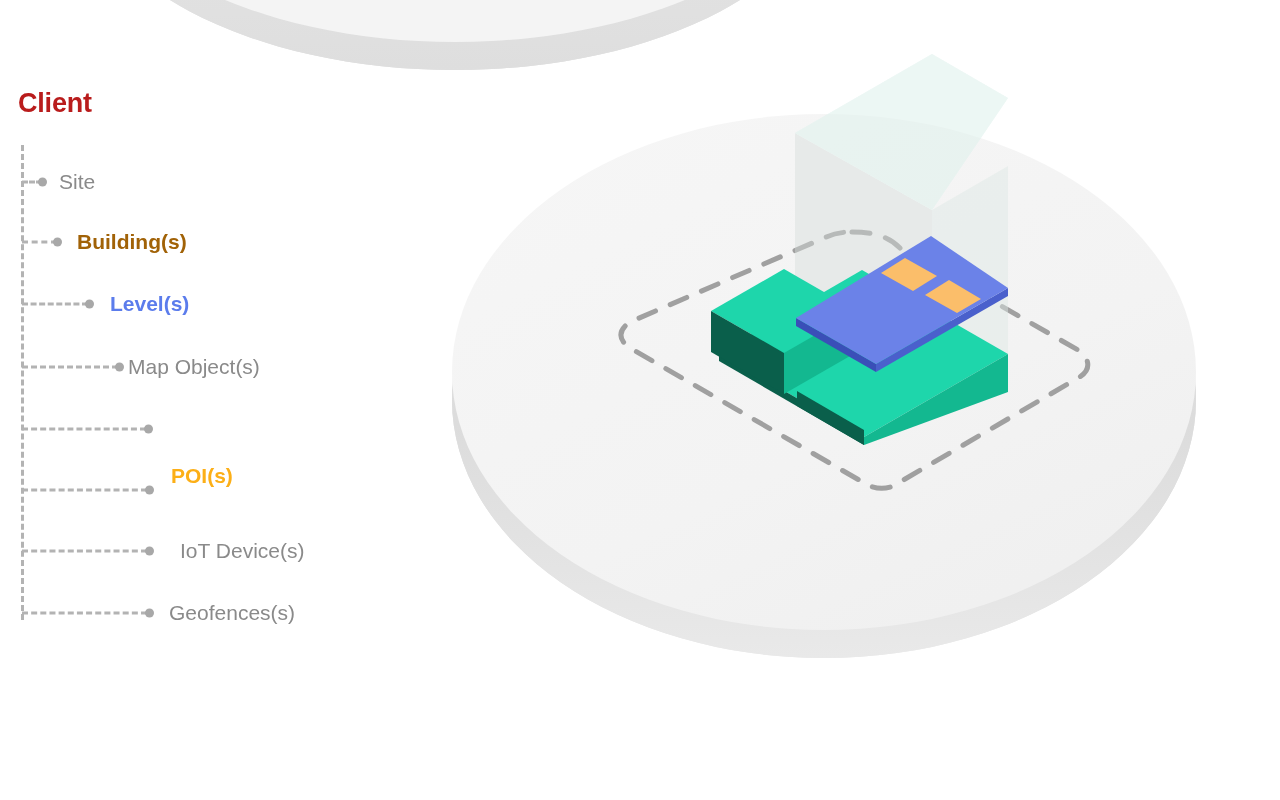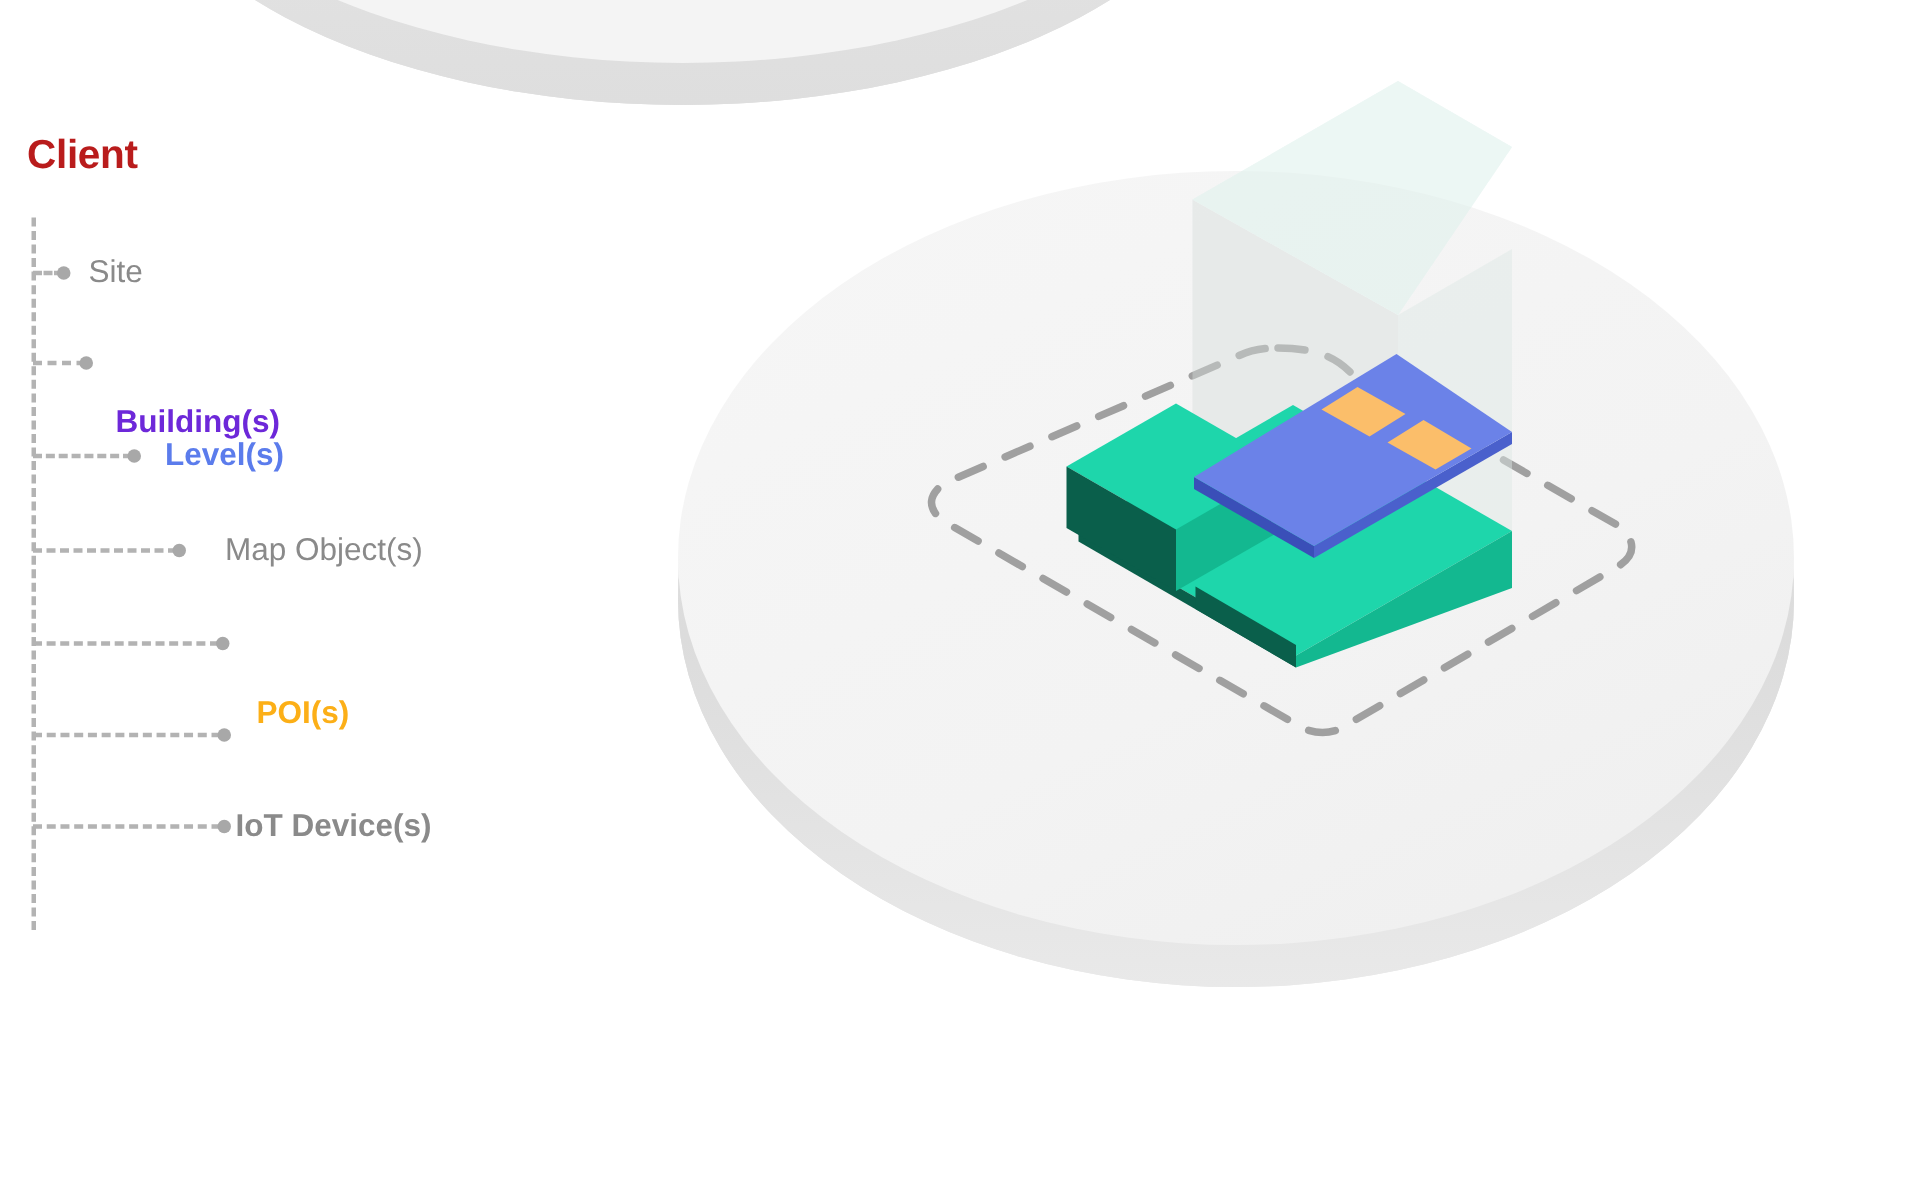--- a/index.html
+++ b/index.html
@@ -95,21 +95,21 @@
 
   .tree-label {
     position: absolute;
     font-size: 21px;
     line-height: 28px;
     white-space: nowrap;
     color: #8a8a8a;
     top: 50%;
     transform: translateY(-50%);
   }
-  .tree-label.accent-teal   { color: #6d28d9; font-weight: bold; margin-top: 40px; }
+  .tree-label.accent-teal   { color: #a16207; font-weight: bold; }
   .tree-label.accent-blue   { color: #5b7cec; font-weight: bold; }
   .tree-label.accent-orange { color: #fcaf17; font-weight: bold; margin-top: 47px; }
 </style>
 </head>
 <body>
 
 <svg id="illustration" viewBox="0 0 1280 800" width="1280" height="800" xmlns="http://www.w3.org/2000/svg">
 
   <defs>
     <linearGradient id="gradDiscRim" x1="0" y1="0" x2="0" y2="1">
@@ -232,35 +232,40 @@
 
     <div class="tree-row" style="top:290px; width:460px;padding-left:43px;">
       <span class="tree-branch" style="width:66px;"></span>
       <span class="tree-dot" style="left:85px;"></span>
       <span class="tree-label accent-blue" style="left:110px;">Level(s)</span>
     </div>
 
     <div class="tree-row" style="top:353px; width:460px;">
       <span class="tree-branch" style="width:96px;"></span>
       <span class="tree-dot" style="left:115px;"></span>
-      <span class="tree-label" style="left:150px;">Map Object(s)</span>
+      <span class="tree-label" style="left:128px;">Map Object(s)</span>
     </div>
 
     <div class="tree-row" style="top:415px; width:460px;">
       <span class="tree-branch" style="width:124px;"></span>
       <span class="tree-dot" style="left:144px;"></span>
       <span class="tree-label accent-orange" style="left:171px;">POI(s)</span>
     </div>
 
     <div class="tree-row" style="top:476px; width:460px;">
       <span class="tree-branch" style="width:125px;"></span>
       <span class="tree-dot" style="left:145px;"></span>
     </div>
 
     <div class="tree-row" style="top:537px; width:460px;">
       <span class="tree-branch" style="width:125px;"></span>
       <span class="tree-dot" style="left:145px;"></span>
-      <span class="tree-label" style="left:157px;font-weight:bold;">IoT Device(s)</span>
-    </div>
-
+      <span class="tree-label" style="left:180px;">IoT Device(s)</span>
+    </div>
+
+    <div class="tree-row" style="top:599px; width:460px;">
+      <span class="tree-branch" style="width:125px;"></span>
+      <span class="tree-dot" style="left:145px;"></span>
+      <span class="tree-label" style="left:169px;">Geofences(s)</span>
+    </div>
 
   </div>
 </div>
 
 </body></html>

